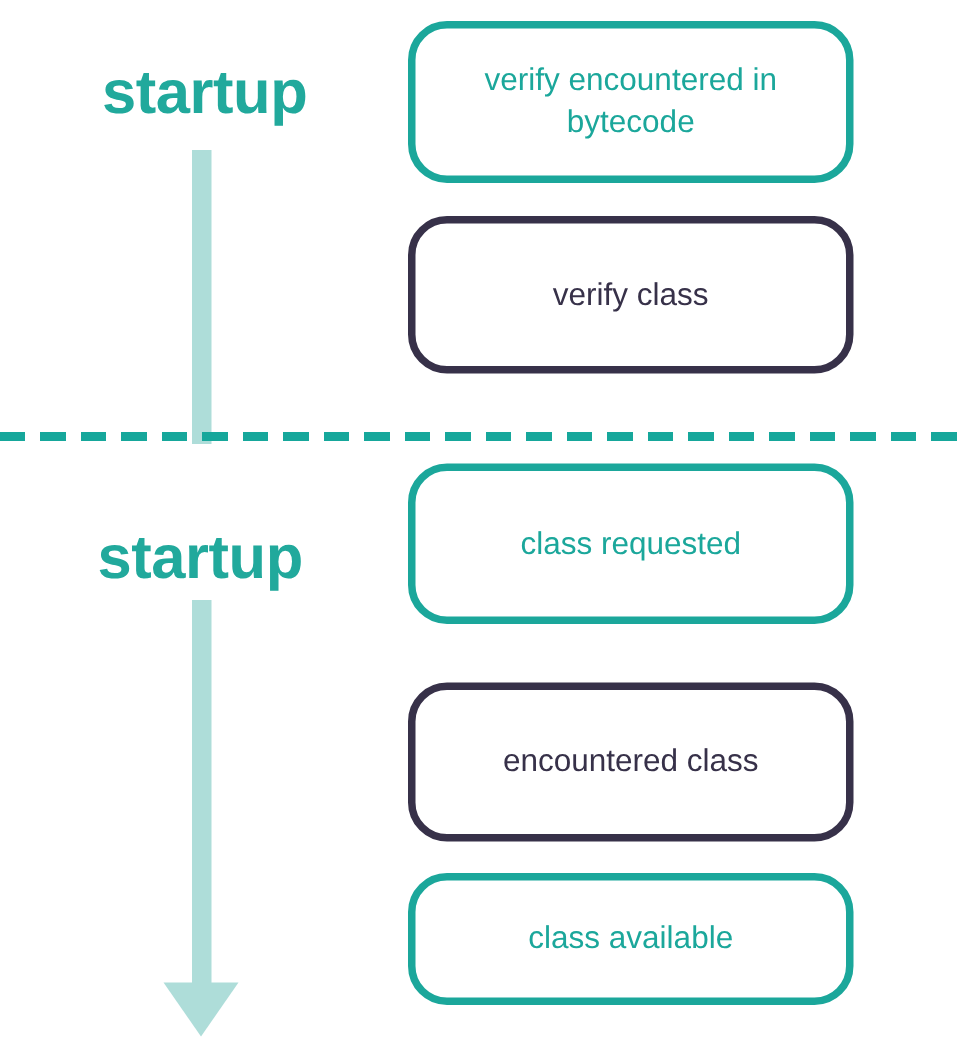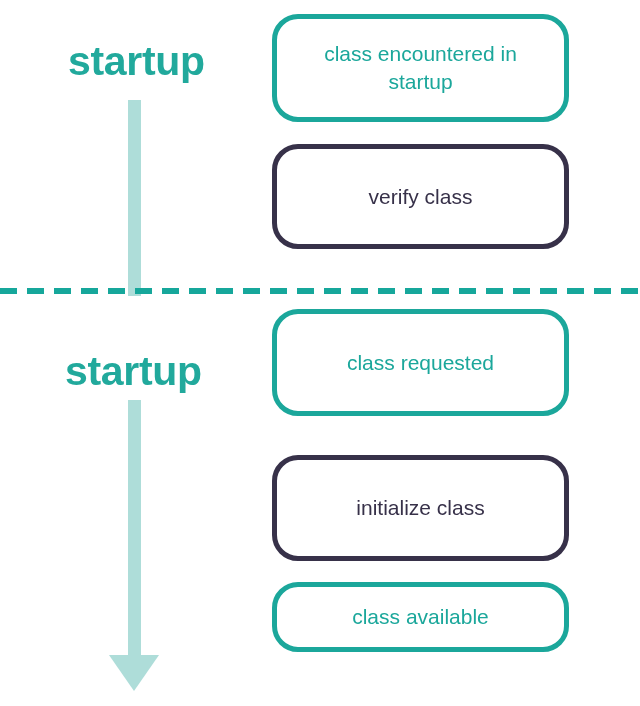--- a/index.html
+++ b/index.html
@@ -90,39 +90,39 @@
   }
   .step-box.dark {
     border-color: #373149;
     color: #373149;
   }
 
   .box-1 { top: 14px;  height: 108px; }
   .box-2 { top: 144px; height: 105px; }
   .box-3 { top: 309px; height: 107px; }
   .box-4 { top: 455px; height: 106px; }
-  .box-5 { top: 582px; height: 70px;  }
+  .box-5 { top: 582px; height: 88px;  }
 </style>
 </head>
 <body>
 
 <div id="diagram">
 
   <div class="timeline-shaft shaft-a"></div>
   <div class="timeline-shaft shaft-b"></div>
   <div class="timeline-arrowhead"></div>
 
   <div class="phase-divider"></div>
 
   <div class="phase-label label-startup">startup</div>
   <div class="phase-label label-runtime">startup</div>
 
-  <div class="step-box teal box-1">class encountered in startup</div>
+  <div class="step-box teal box-1">verify encountered in bytecode</div>
 
   <div class="step-box dark box-2">verify class</div>
 
   <div class="step-box teal box-3">class requested</div>
 
-  <div class="step-box dark box-4">initialize class</div>
+  <div class="step-box dark box-4">encountered class</div>
 
   <div class="step-box teal box-5">class available</div>
 
 </div>
 
 </body></html>

